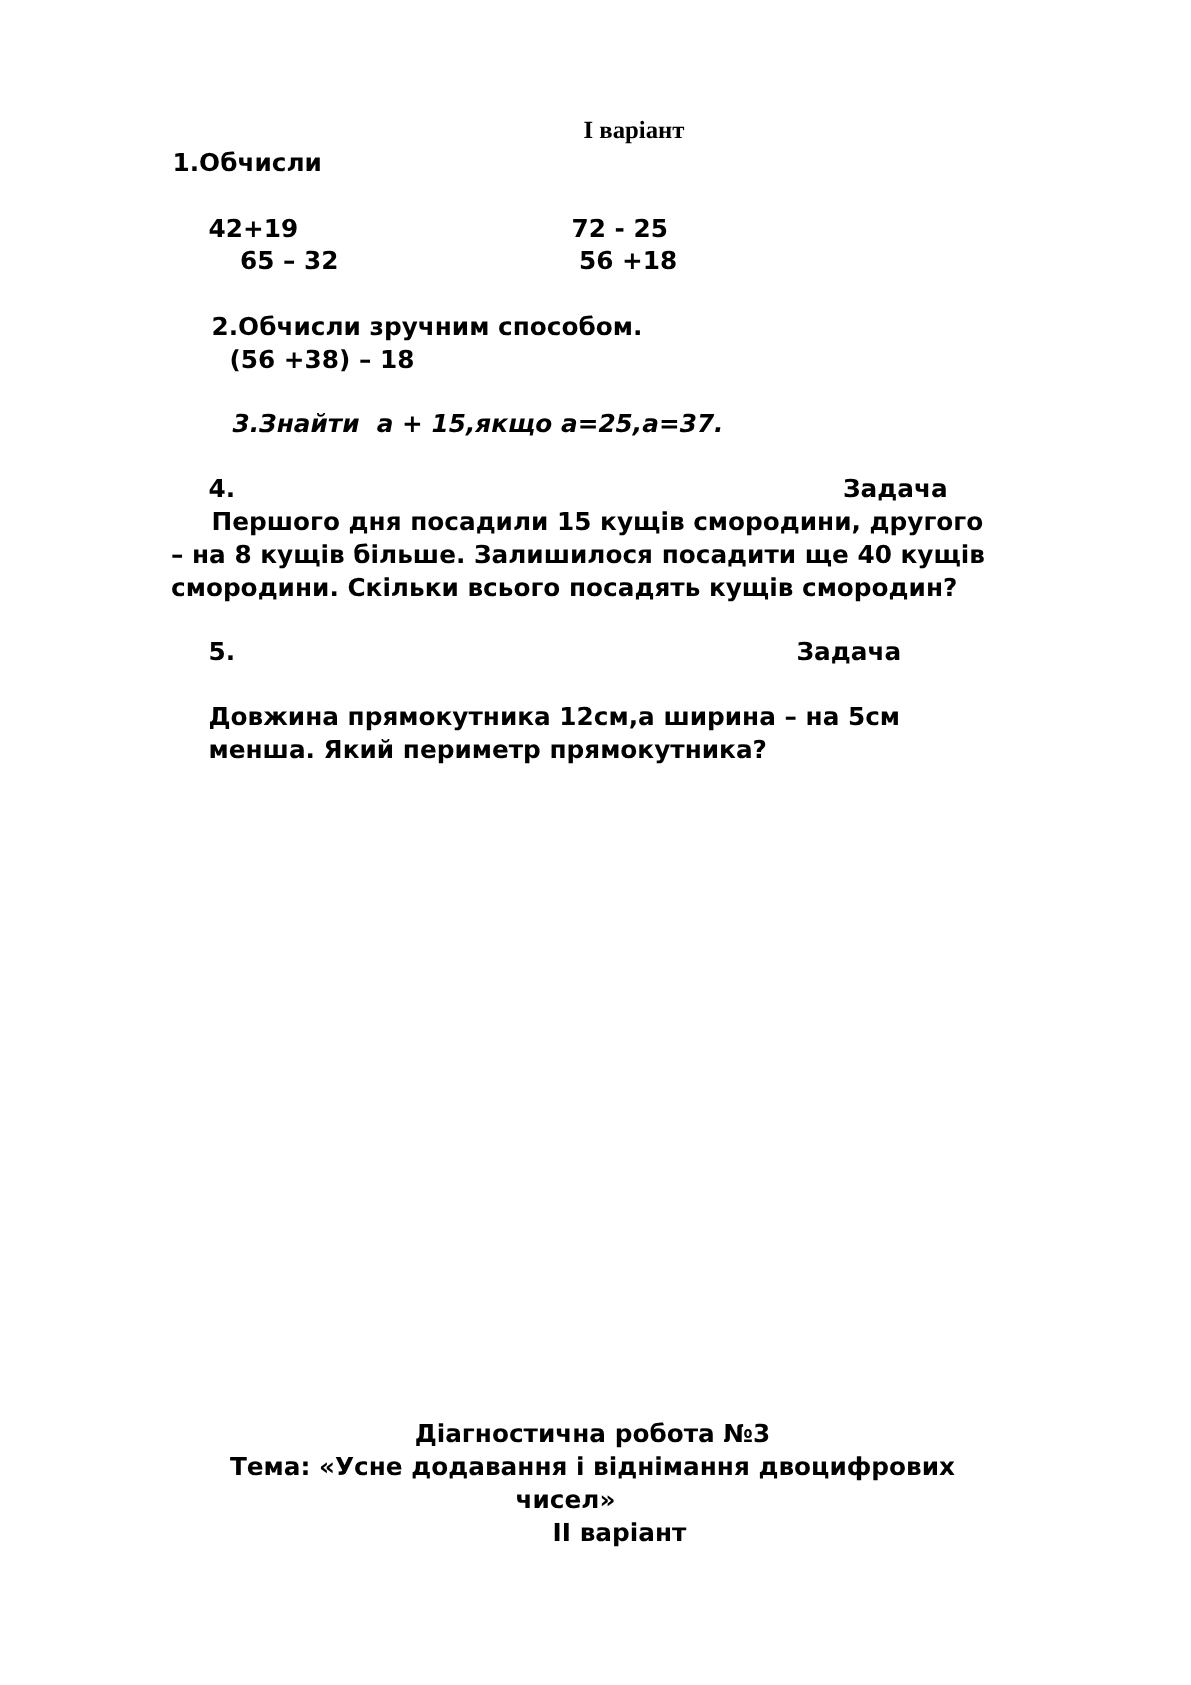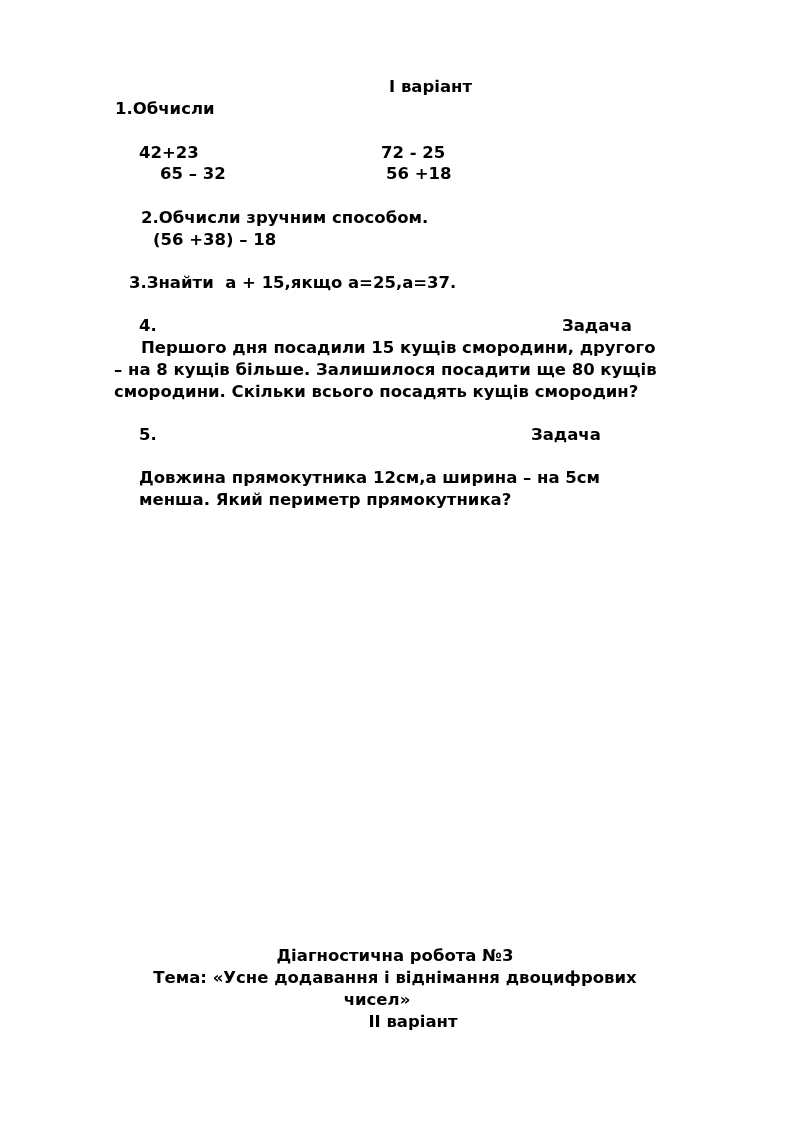--- a/index.html
+++ b/index.html
@@ -26,38 +26,38 @@
       left: 0;
       width: 710px;
       text-align: center;
     }
   </style>
 </head>
 <body>
 
 <div>
 
-  <div class="ln" style="left:389px; top:77px;">I варіант</div>
+  <div class="ln" style="left:389px; top:77px;font-family:Liberation Serif, serif;">I варіант</div>
 
   <div class="ln" style="left:115px; top:99px;">1.Обчисли</div>
 
-  <div class="ln" style="left:139px; top:143px;">42+23</div>
+  <div class="ln" style="left:139px; top:143px;">42+19</div>
   <div class="ln" style="left:381px; top:143px;">72 - 25</div>
   <div class="ln" style="left:139px; top:164px;margin-left:21px;">65 – 32</div>
   <div class="ln" style="left:374px; top:164px;margin-left:12px;">56 +18</div>
 
   <div class="ln" style="left:141px; top:208px;">2.Обчисли зручним способом.</div>
   <div class="ln" style="left:153px; top:230px;">(56 +38) – 18</div>
 
-  <div class="ln" style="left:129px; top:273px;">3.Знайти  а + 15,якщо а=25,а=37.</div>
+  <div class="ln" style="left:155px; top:273px;font-style:italic;">3.Знайти  а + 15,якщо а=25,а=37.</div>
 
   <div class="ln" style="left:139px; top:316px;">4.</div>
   <div class="ln" style="left:562px; top:316px;">Задача</div>
   <div class="ln" style="left:141px; top:338px;">Першого дня посадили 15 кущів смородини, другого</div>
-  <div class="ln" style="left:114px; top:360px;">– на 8 кущів більше. Залишилося посадити ще 80 кущів</div>
+  <div class="ln" style="left:114px; top:360px;">– на 8 кущів більше. Залишилося посадити ще 40 кущів</div>
   <div class="ln" style="left:114px; top:382px;text-align:right;">смородини. Скільки всього посадять кущів смородин?</div>
 
   <div class="ln" style="left:139px; top:425px;">5.</div>
   <div class="ln" style="left:531px; top:425px;">Задача</div>
   <div class="ln" style="left:139px; top:468px;">Довжина прямокутника 12см,а ширина – на 5см</div>
   <div class="ln" style="left:139px; top:490px;">менша. Який периметр прямокутника?</div>
 
   <div class="ln center" style="top:946px; padding-left:80px; box-sizing:border-box;">Діагностична робота №3</div>
   <div class="ln center" style="top:968px; padding-left:80px; box-sizing:border-box;">Тема: «Усне додавання і віднімання двоцифрових</div>
   <div class="ln center" style="top:990px; padding-left:44px; box-sizing:border-box;">чисел»</div>

